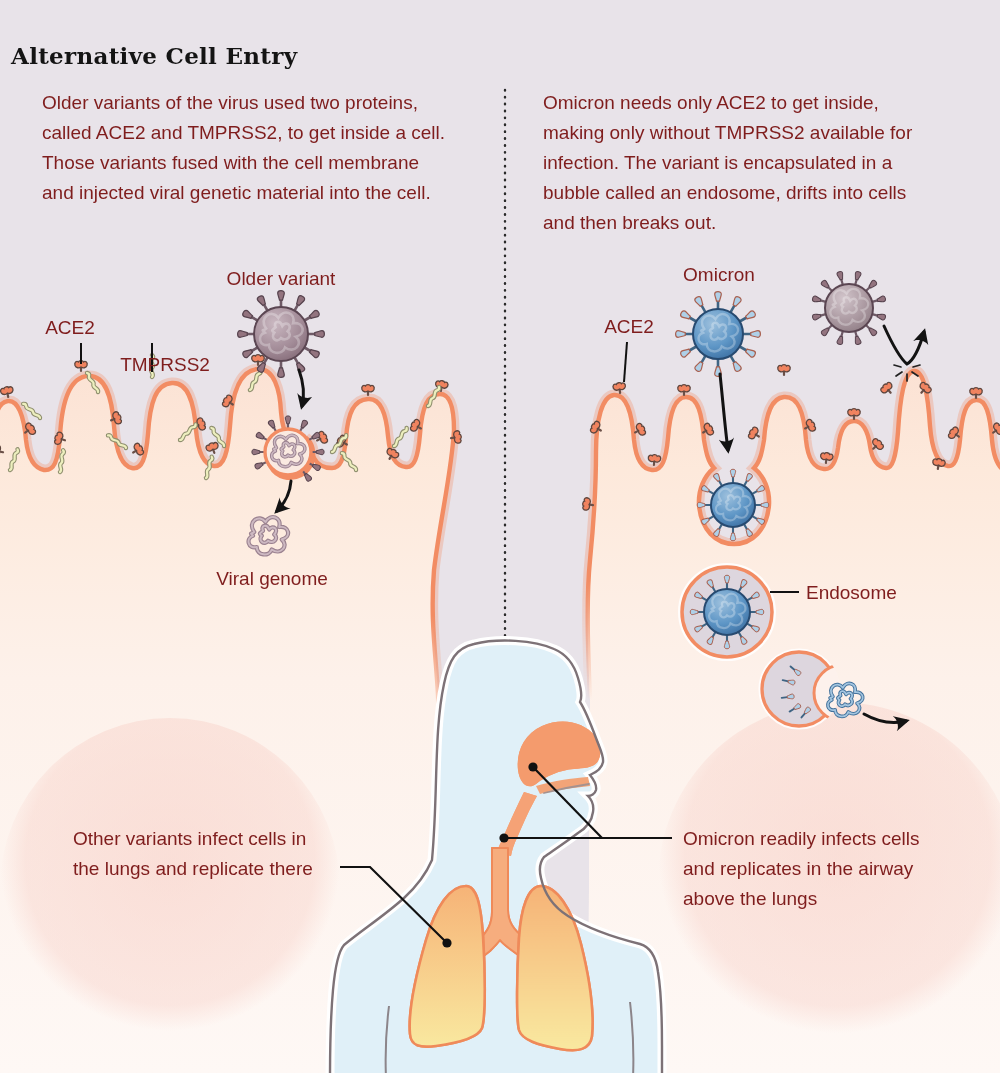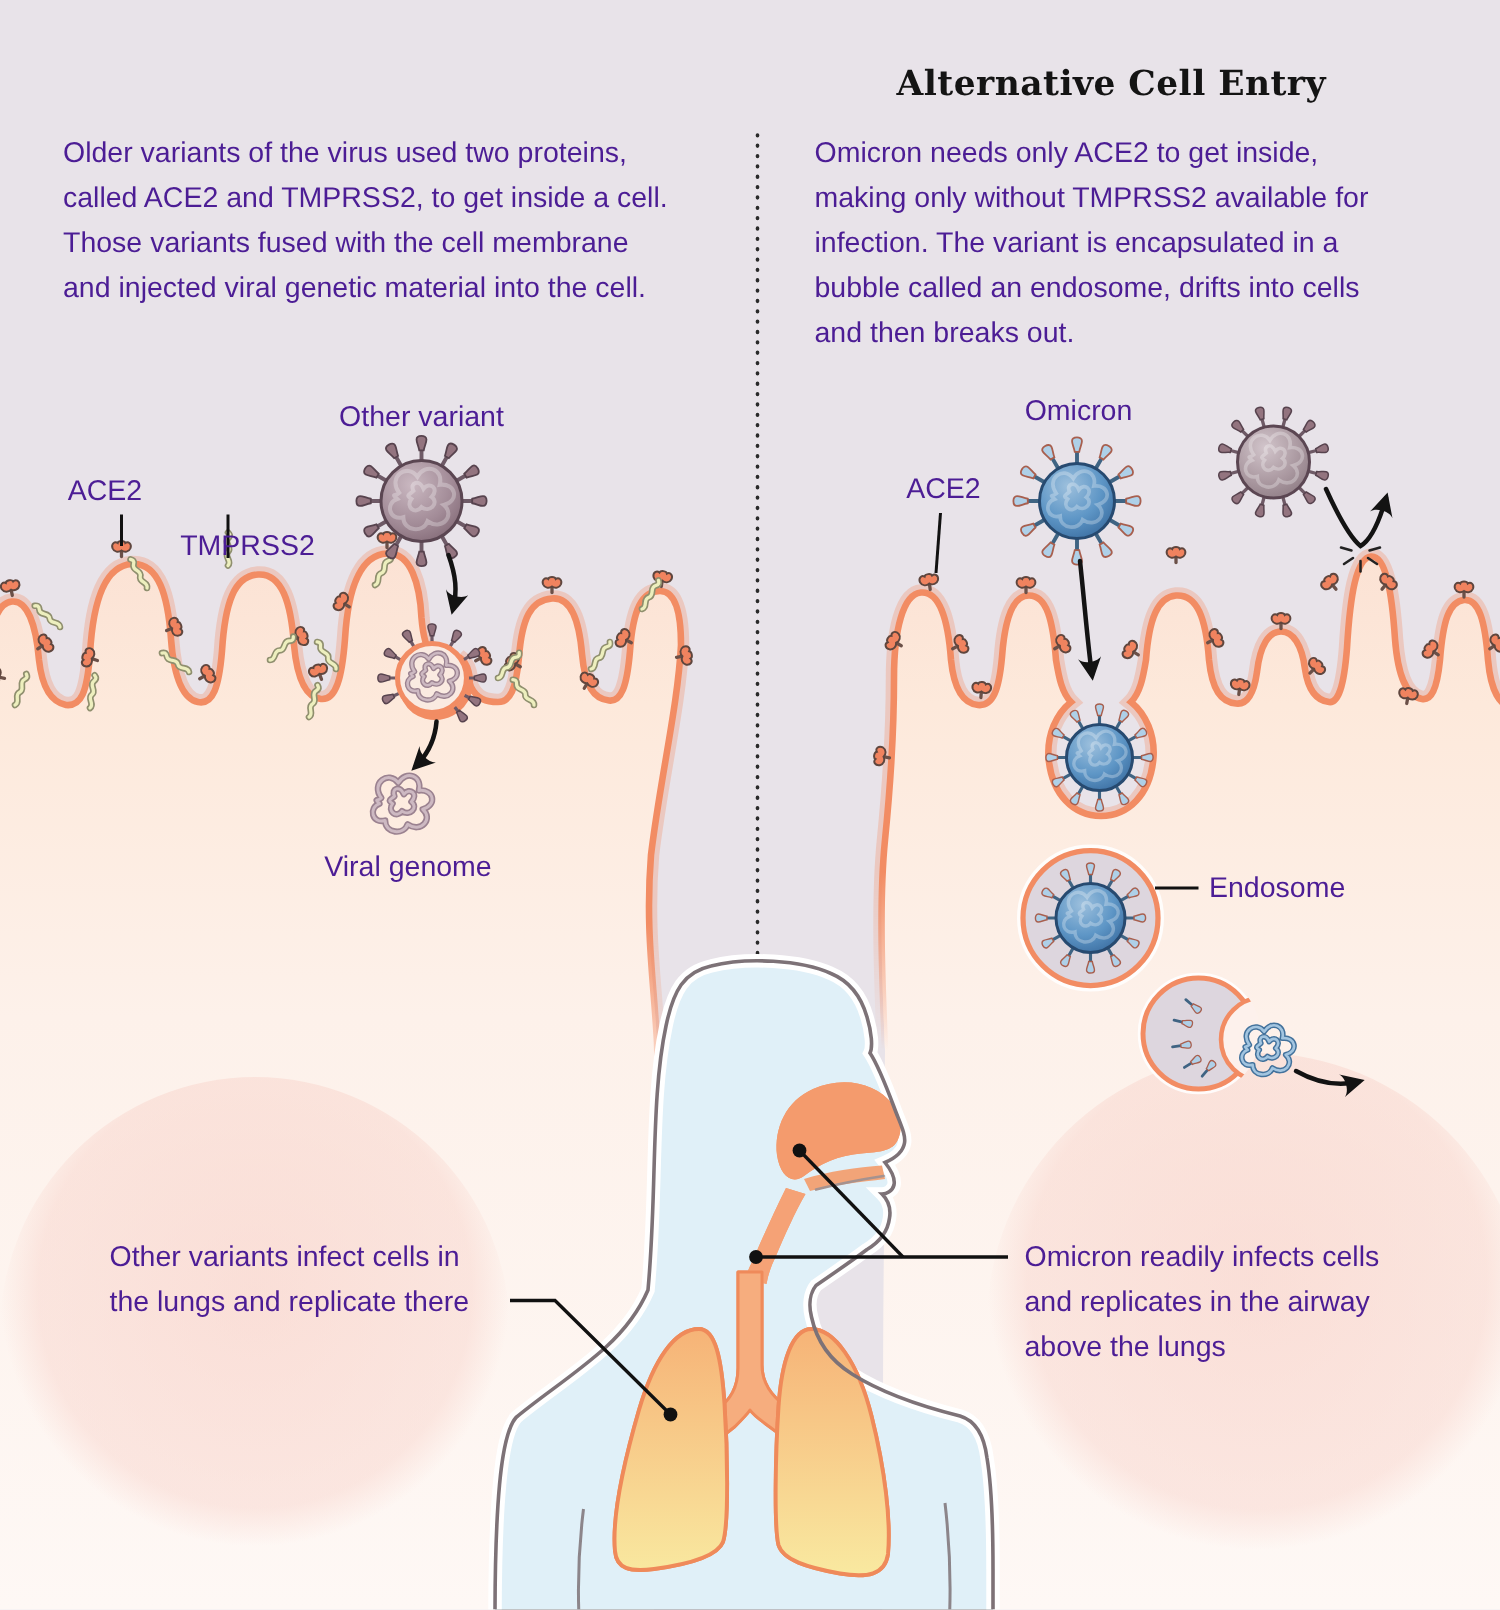--- a/index.html
+++ b/index.html
@@ -1,21 +1,21 @@
 <!DOCTYPE html>
 <html><head>
 <meta charset="utf-8">
 <style>
   html,body{margin:0;padding:0;}
   #stage{position:relative;width:1000px;height:1073px;background:#e8e3e9;overflow:hidden;
          font-family:"Liberation Sans",sans-serif;}
   #art{position:absolute;left:0;top:0;}
-  .t{position:absolute;color:#4c1d95;font:19px/30px "Liberation Sans",sans-serif;white-space:nowrap;}
+  .t{position:absolute;color:#7f1d1d;font:19px/30px "Liberation Sans",sans-serif;white-space:nowrap;}
   .ctr{text-align:center;}
-  .title{position:absolute;left:0;top:41px;width:884px;text-align:right;color:#141414;
+  .title{position:absolute;left:11px;top:41px;width:884px;text-align:left;color:#141414;
          font:bold 23px/30px "DejaVu Serif",serif;letter-spacing:.3px;}
   .gm1{stroke:#9b8290;stroke-width:3.4;fill:none;stroke-linecap:round;stroke-linejoin:round;}
   .gm2{stroke:#cdb9c2;stroke-width:1.6;fill:none;stroke-linecap:round;stroke-linejoin:round;}
   .gb1{stroke:#43729c;stroke-width:3.4;fill:none;stroke-linecap:round;stroke-linejoin:round;}
   .gb2{stroke:#a3c5e0;stroke-width:1.6;fill:none;stroke-linecap:round;stroke-linejoin:round;}
   .vloops{stroke:rgba(255,255,255,.28);stroke-width:2;fill:none;stroke-linecap:round;}
   .arrow{stroke:#131313;stroke-width:3;fill:none;stroke-linecap:round;}
   .callout{stroke:#111;stroke-width:2.2;fill:none;}
   .lblline{stroke:#111;stroke-width:2;fill:none;}
 </style>
@@ -399,21 +399,21 @@
   </div>
 
   <div class="t" style="left:543px;top:88px;">
     <div>Omicron needs only ACE2 to get inside,</div>
     <div>making only without TMPRSS2 available for</div>
     <div>infection. The variant is encapsulated in a</div>
     <div>bubble called an endosome, drifts into cells</div>
     <div>and then breaks out.</div>
   </div>
 
-  <div class="t ctr" style="left:181px;top:264px;width:200px;">Other variant</div>
+  <div class="t ctr" style="left:181px;top:264px;width:200px;">Older variant</div>
   <div class="t ctr" style="left:-30px;top:313px;width:200px;">ACE2</div>
   <div class="t ctr" style="left:65px;top:313px;width:200px;margin-top:37px;">TMPRSS2</div>
   <div class="t ctr" style="left:619px;top:260px;width:200px;">Omicron</div>
 
   <div class="t ctr" style="left:172px;top:564px;width:200px;">Viral genome</div>
   <div class="t ctr" style="left:529px;top:312px;width:200px;">ACE2</div>
   <div class="t" style="left:806px;top:578px;">Endosome</div>
 
   <div class="t" style="left:73px;top:824px;">
     <div>Other variants infect cells in</div>

